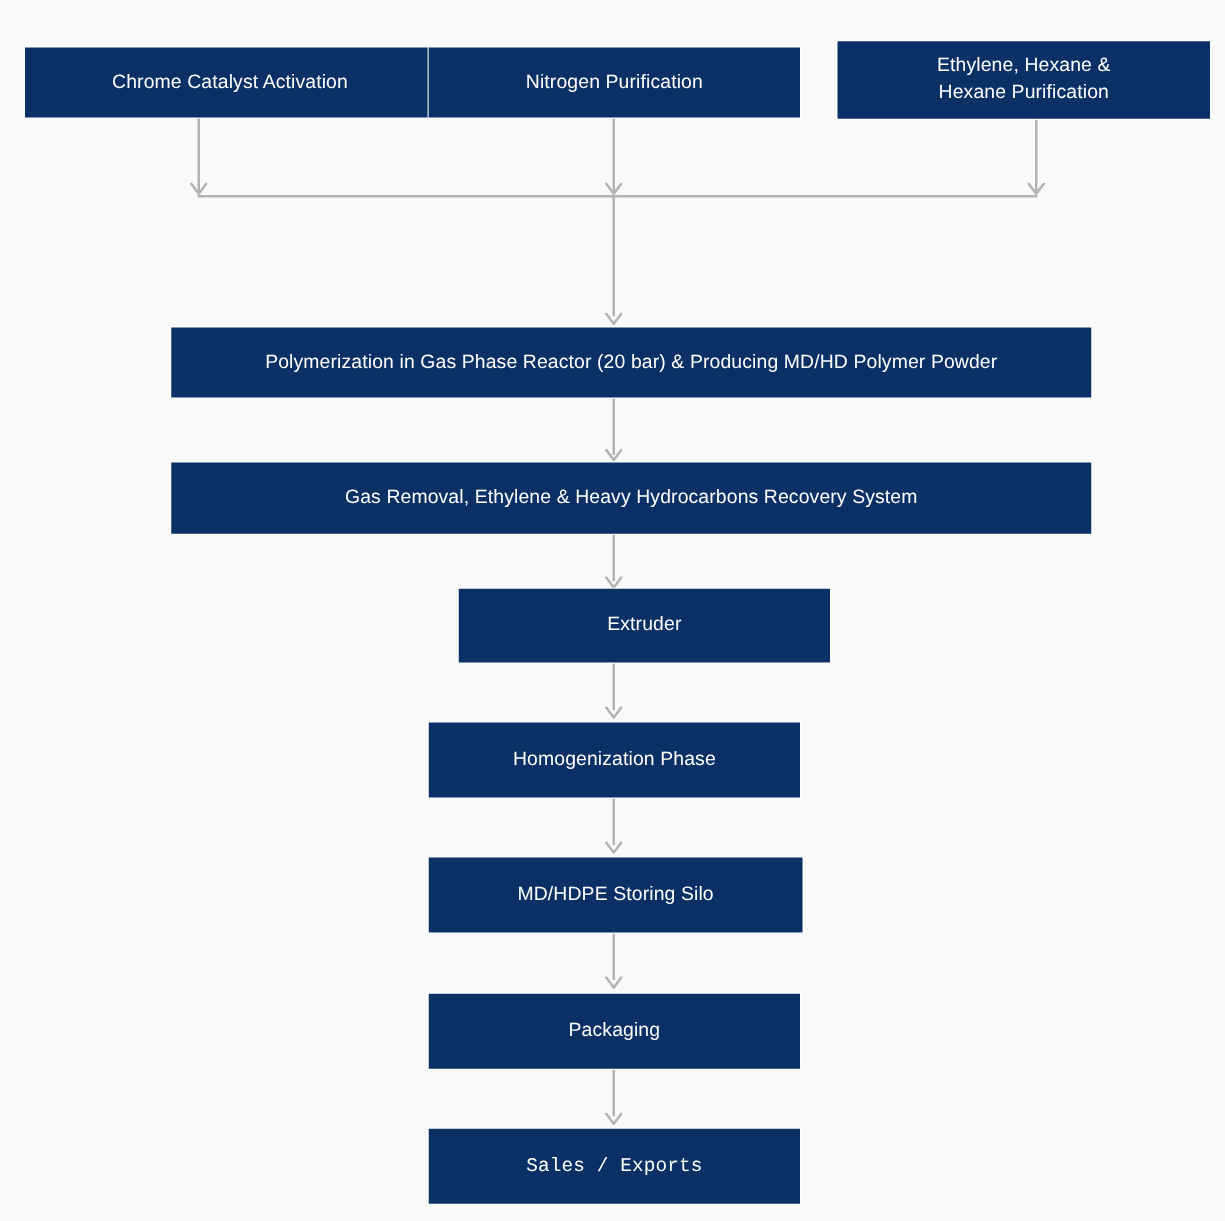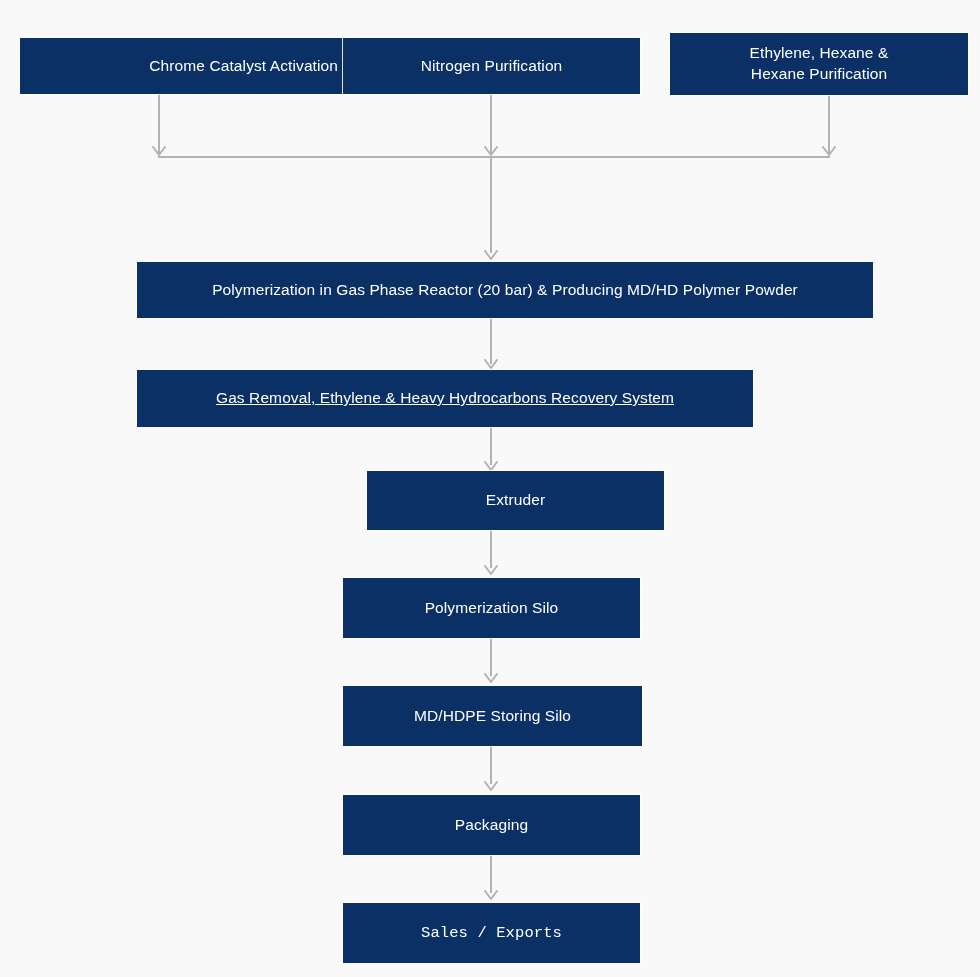--- a/index.html
+++ b/index.html
@@ -62,21 +62,21 @@
     z-index: 2;
     overflow: visible;
   }
   .arrowhead svg { display: block; }
 </style>
 </head>
 <body>
 
 <div id="canvas">
 
-  <div class="node" style="left:20px; top:38px; width:328px; height:56px;justify-content:flex-end;">
+  <div class="node" style="left:20px; top:38px; width:328px; height:56px;">
     <span>Chrome Catalyst Activation</span>
   </div>
 
   <div class="node" style="left:670px; top:33px; width:298px; height:62px;">
     <span>Ethylene, Hexane &amp;
 Hexane Purification</span>
   </div>
 
   <div class="node" style="left:343px; top:38px; width:297px; height:56px;">
     <span>Nitrogen Purification</span>
@@ -116,21 +116,21 @@
     <span>Polymerization in Gas Phase Reactor (20 bar) &amp; Producing MD/HD Polymer Powder</span>
   </div>
 
   <div class="vline" style="left:490px; top:318px; height:46px;"></div>
   <div class="arrowhead" style="left:484px; top:359px;">
     <svg width="14" height="11" viewBox="0 0 14 11">
       <path d="M1 1 L7 9 L13 1" fill="none" stroke="#b3b3b3" stroke-width="2" stroke-linecap="round" stroke-linejoin="round"></path>
     </svg>
   </div>
 
-  <div class="node wide" style="left:137px; top:370px; width:616px; height:57px;text-decoration:underline;">
+  <div class="node wide" style="left:137px; top:370px; width:736px; height:57px;">
     <span>Gas Removal, Ethylene &amp; Heavy Hydrocarbons Recovery System</span>
   </div>
 
   <div class="vline" style="left:490px; top:427px; height:38px;"></div>
   <div class="arrowhead" style="left:484px; top:461px;">
     <svg width="14" height="11" viewBox="0 0 14 11">
       <path d="M1 1 L7 9 L13 1" fill="none" stroke="#b3b3b3" stroke-width="2" stroke-linecap="round" stroke-linejoin="round"></path>
     </svg>
   </div>
 
@@ -139,21 +139,21 @@
   </div>
 
   <div class="vline" style="left:490px; top:530px; height:38px;"></div>
   <div class="arrowhead" style="left:484px; top:565px;">
     <svg width="14" height="11" viewBox="0 0 14 11">
       <path d="M1 1 L7 9 L13 1" fill="none" stroke="#b3b3b3" stroke-width="2" stroke-linecap="round" stroke-linejoin="round"></path>
     </svg>
   </div>
 
   <div class="node" style="left:343px; top:578px; width:297px; height:60px;">
-    <span>Polymerization Silo</span>
+    <span>Homogenization Phase</span>
   </div>
 
   <div class="vline" style="left:490px; top:638px; height:38px;"></div>
   <div class="arrowhead" style="left:484px; top:673px;">
     <svg width="14" height="11" viewBox="0 0 14 11">
       <path d="M1 1 L7 9 L13 1" fill="none" stroke="#b3b3b3" stroke-width="2" stroke-linecap="round" stroke-linejoin="round"></path>
     </svg>
   </div>
 
   <div class="node" style="left:343px; top:686px; width:299px; height:60px;">

